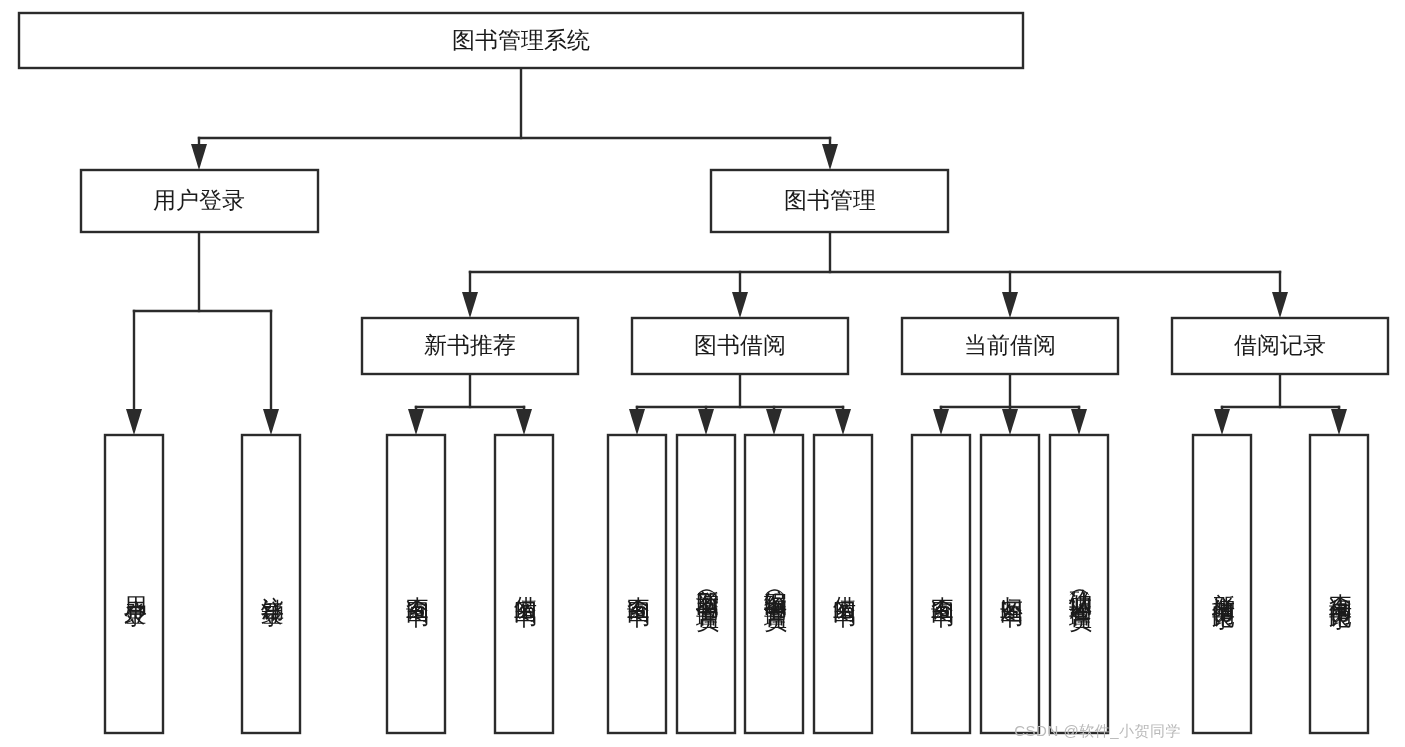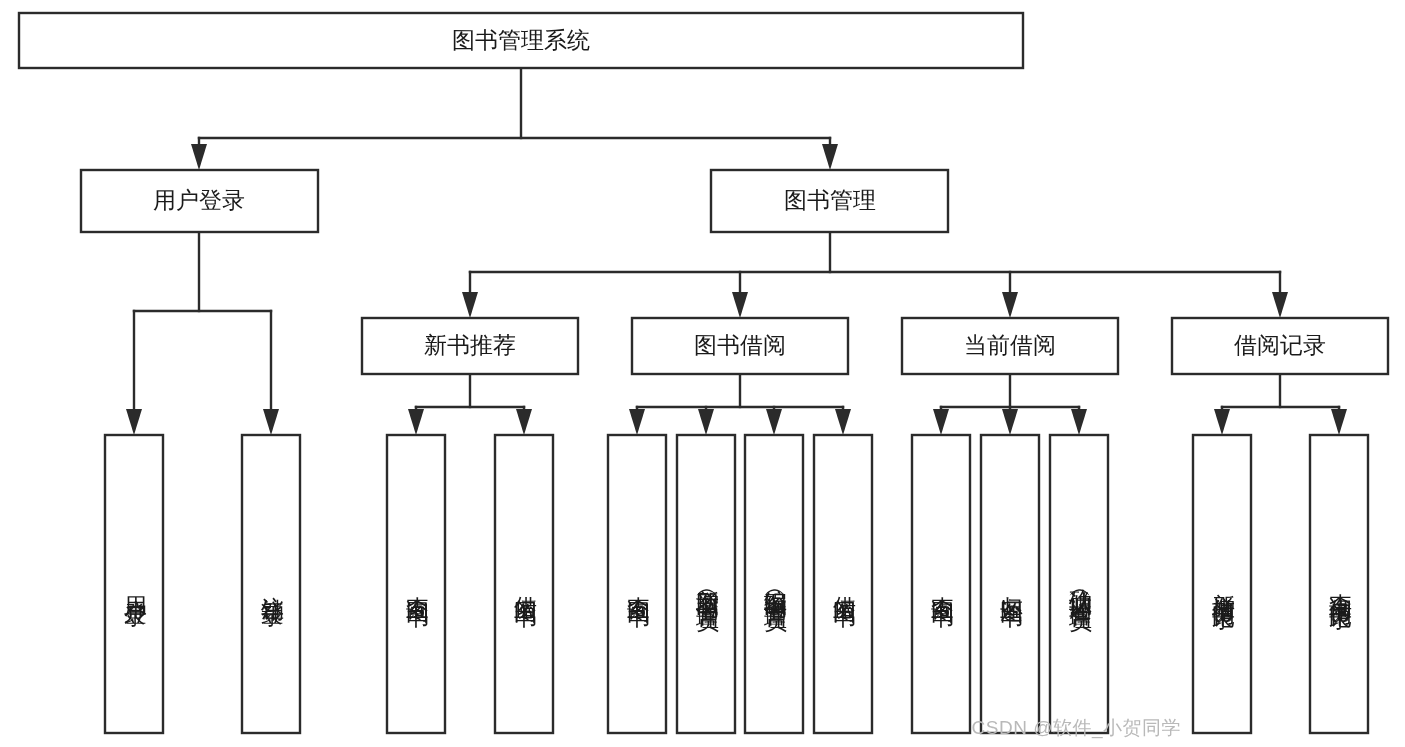--- a/index.html
+++ b/index.html
@@ -55,21 +55,21 @@
   }
   .arrow-head {
     fill: #2b2b2b;
     stroke: none;
   }
   .watermark {
     position: absolute;
     right: 8px;
     bottom: 6px;
     font-family: "Liberation Sans", "DejaVu Sans", sans-serif;
-    font-size: 19px;
+    font-size: 15px;
     color: #b9b9b9;
     white-space: nowrap;
     letter-spacing: 0.5px;
     user-select: none;
   }
 </style>
 </head>
 <body>
 
 <div id="diagram-root">

